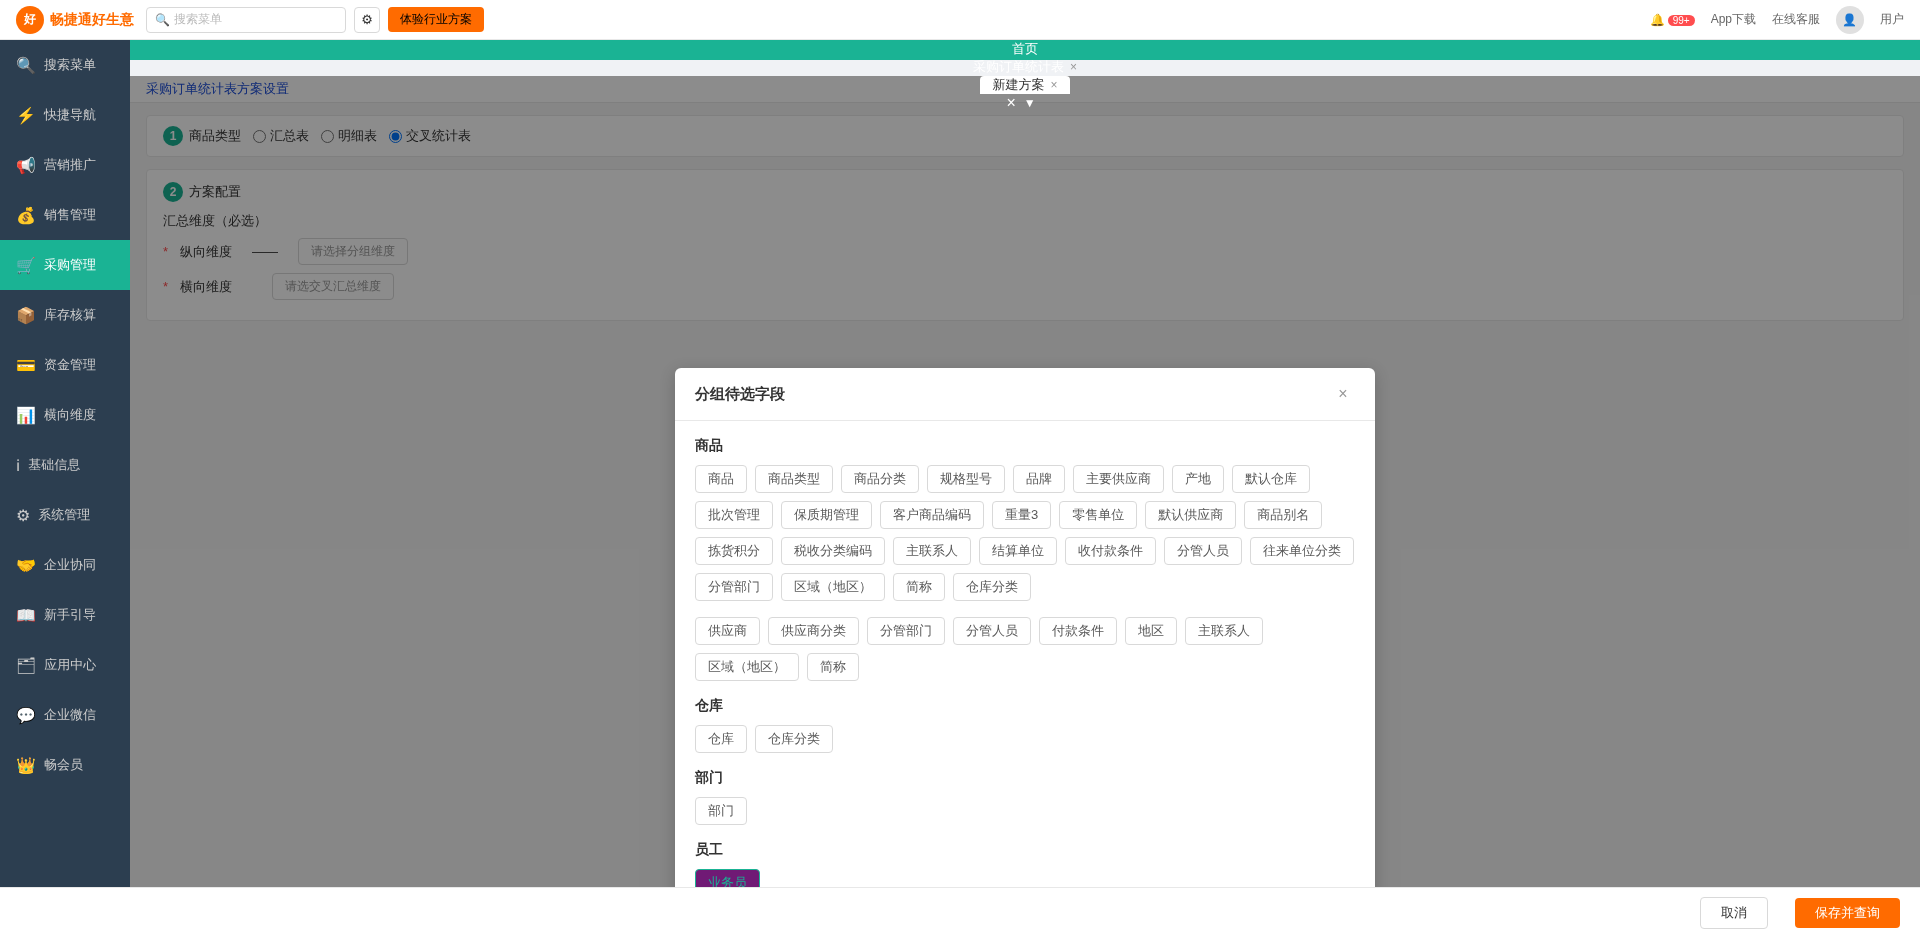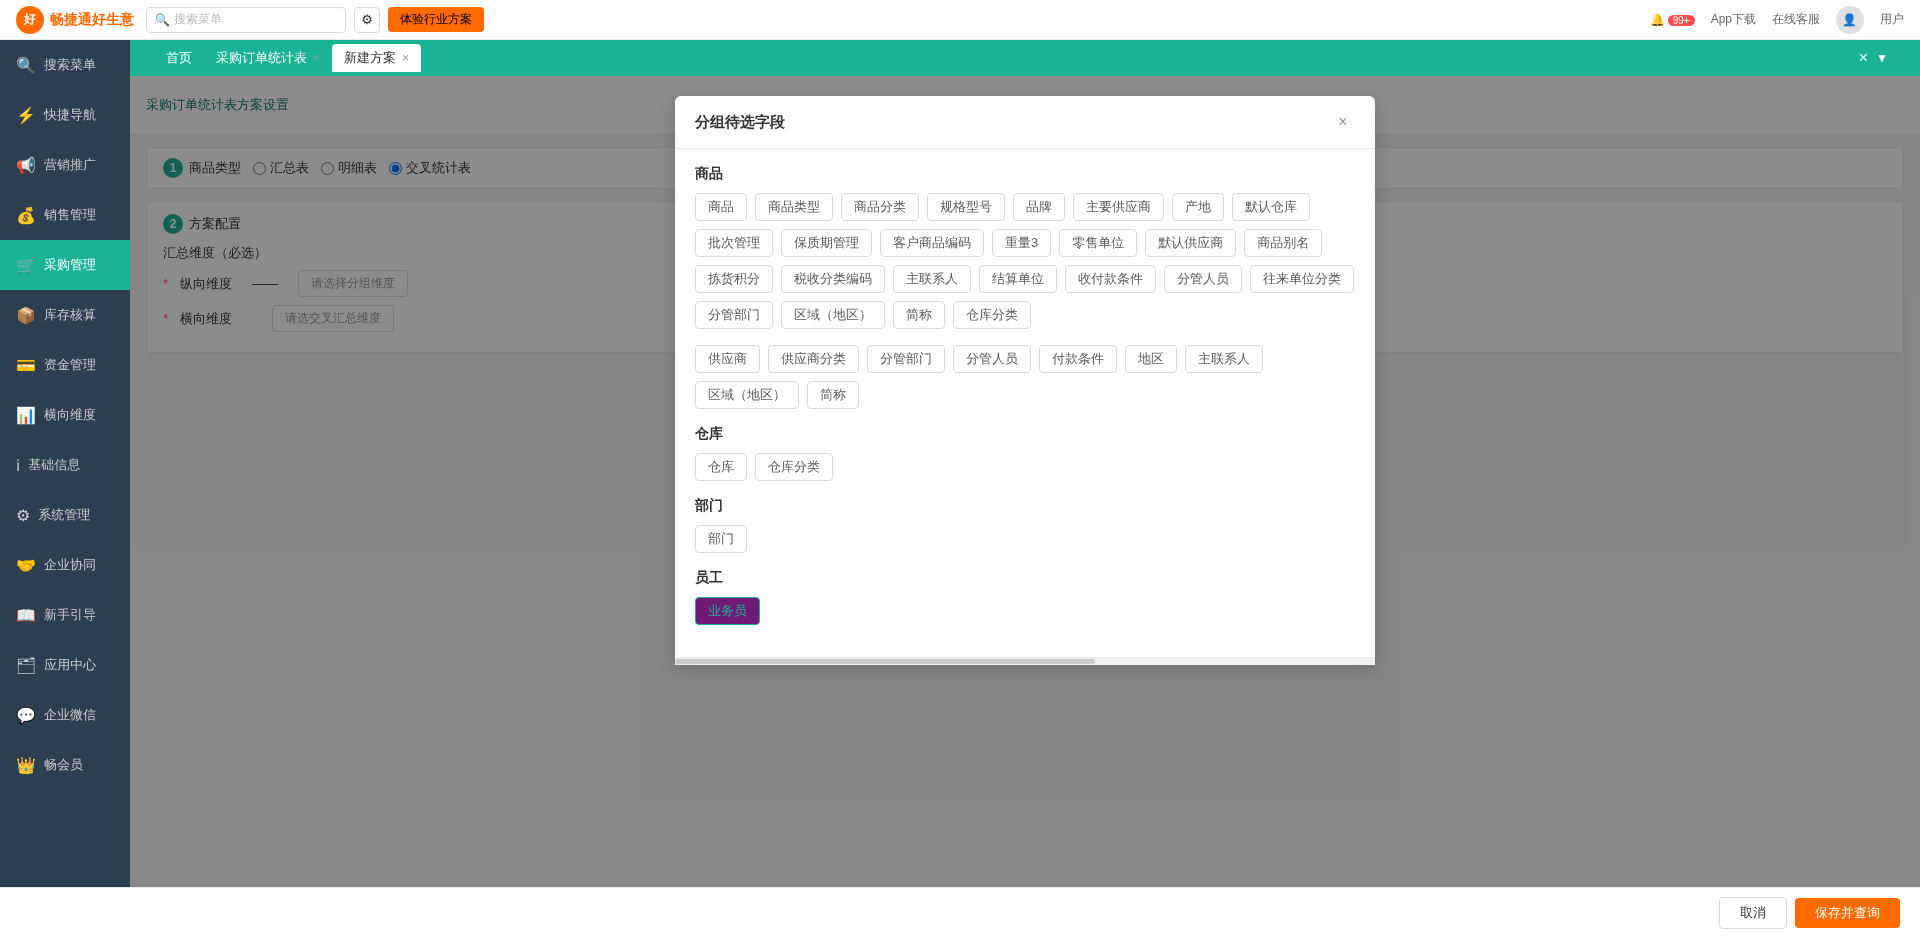--- a/index.html
+++ b/index.html
@@ -40,25 +40,25 @@
       background: #ff4d4f; color: #fff; border-radius: 10px;
       padding: 0 5px; font-size: 10px; margin-left: 2px;
     }
     .gear-btn {
       width: 26px; height: 26px; border: 1px solid #d9d9d9; border-radius: 4px;
       display: flex; align-items: center; justify-content: center; cursor: pointer;
     }
 
     
     .nav-tabs {
-      height: 36px;
+      height: 20px;
       background: #1ab394;
       display: flex; align-items: center;
-      padding: 0 24px;
-      position: fixed; top: 40px; left: 130px; right: 0; z-index: 99;
+      padding: 0 9px;
+      position: fixed; top: 40px; left: 130px; right: 0; z-index: 99; flex-direction: column;
     }
     .nav-tab {
       height: 28px; padding: 0 12px; display: flex; align-items: center;
       gap: 6px; cursor: pointer; color: #fff; font-size: 13px;
       border-radius: 4px 4px 0 0;
     }
     .nav-tab.active { background: #fff; color: #333; }
     .nav-tab .close-x { font-size: 12px; color: #999; }
 
     
@@ -77,29 +77,29 @@
       height: 40px; background: #2c3e50; border-top: 1px solid #3d5166;
       display: flex; align-items: center; justify-content: space-around;
     }
 
     
     .main-content {
       position: fixed; top: 76px; left: 130px; right: 0; bottom: 0;
       background: #f5f5f5; overflow: hidden;
     }
     .page-header {
-      background: #fff; padding: 20px 16px; font-size: 13px; color: #0f766e;
+      background: #fff; padding: 4px 16px; font-size: 13px; color: #1d4ed8;
       border-bottom: 1px solid #e8e8e8;
     }
 
     
     .modal-overlay {
       position: absolute; top: 0; left: 0; right: 0; bottom: 0;
       background: rgba(0,0,0,0.45); z-index: 200;
-      display: flex; align-items: flex-start; justify-content: center;
+      display: flex; align-items: flex-end; justify-content: center;
       padding-top: 20px;
     }
     .modal {
       background: #fff; border-radius: 6px; width: 700px;
       max-height: 580px; display: flex; flex-direction: column;
       box-shadow: 0 4px 16px rgba(0,0,0,0.2);
     }
     .modal-header {
       display: flex; align-items: center; justify-content: space-between;
       padding: 14px 20px; border-bottom: 1px solid #e8e8e8;
@@ -158,21 +158,21 @@
     .config-select {
       border: 1px solid #d9d9d9; border-radius: 4px; padding: 4px 12px;
       font-size: 12px; color: #999;
     }
 
     
     .modal-footer-area {
       position: fixed; bottom: 0; left: 0; right: 0; height: 50px;
       background: #fff; border-top: 1px solid #e8e8e8;
       display: flex; align-items: center; justify-content: flex-end;
-      padding: 0 20px; gap: 8px; z-index: 300;
+      padding: 0 20px; gap: 27px; z-index: 300;
     }
     .btn-cancel {
       border: 1px solid #d9d9d9; background: #fff; color: #333;
       padding: 6px 20px; border-radius: 4px; cursor: pointer; font-size: 13px;
     }
     .btn-primary {
       background: #ff6b00; color: #fff; border: none;
       padding: 6px 20px; border-radius: 4px; cursor: pointer; font-size: 13px;
     }
 

